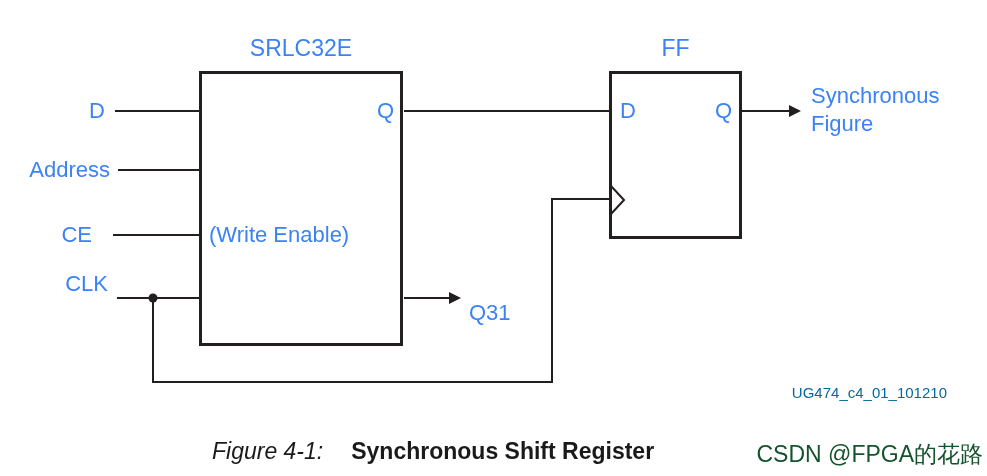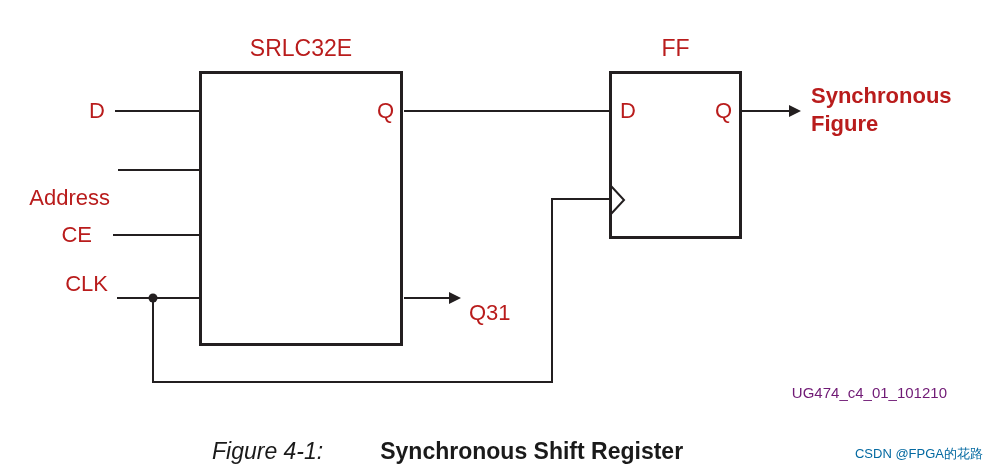--- a/index.html
+++ b/index.html
@@ -17,49 +17,49 @@
   .block {
     position: absolute;
     border: 3px solid #231f20;
     background: transparent;
   }
   .lbl {
     position: absolute;
     font-size: 22px;
     line-height: 26px;
     white-space: nowrap;
-    color: #b91c1c;
+    color: #3b82f6;
   }
   .right { text-align: right; }
   .center { text-align: center; }
   .block-title { font-size: 23px; }
-  .sync-out { line-height: 28px; font-weight: bold; }
+  .sync-out { line-height: 28px; }
   .doc-ref {
     position: absolute;
     font-size: 15px;
     line-height: 18px;
-    color: #701a75;
+    color: #0369a1;
     white-space: nowrap;
   }
   .caption {
     position: absolute;
     display: flex;
     align-items: baseline;
     gap: 28px;
     font-size: 23px;
     line-height: 28px;
     white-space: nowrap;
   }
   .caption .fig-label { font-style: italic; }
-  .caption .fig-title { font-weight: bold; margin-left: 29px; }
+  .caption .fig-title { font-weight: bold; }
   .watermark {
     position: absolute;
-    font-size: 13px;
+    font-size: 23px;
     line-height: 20px;
-    color: #0369a1;
+    color: #14532d;
     white-space: nowrap;
   }
 </style>
 </head>
 <body>
 
 <div class="canvas">
 
   <svg class="wires" width="987" height="476" viewBox="0 0 987 476">
     <g stroke="#231f20" stroke-width="2" fill="none">
@@ -80,24 +80,25 @@
     </g>
   </svg>
 
   <div class="block" style="left:199px; top:71px; width:204px; height:275px;"></div>
   <div class="block" style="left:609px; top:71px; width:133px; height:168px;"></div>
 
   <div class="lbl block-title center" style="left:199px; top:35px; width:204px;">SRLC32E</div>
   <div class="lbl block-title center" style="left:609px; top:35px; width:133px;">FF</div>
 
   <div class="lbl right" style="left:55px; top:98px; width:50px;">D</div>
-  <div class="lbl right" style="left:10px; top:157px; width:100px;margin-top:28px;">Address</div>
+  <div class="lbl right" style="left:10px; top:157px; width:100px;">Address</div>
   <div class="lbl right" style="left:42px; top:222px; width:50px;">CE</div>
   <div class="lbl right" style="left:38px; top:271px; width:70px;">CLK</div>
 
+  <div class="lbl" style="left:209px; top:222px;">(Write Enable)</div>
   <div class="lbl right" style="left:344px; top:98px; width:50px;">Q</div>
 
   <div class="lbl" style="left:620px; top:98px;">D</div>
   <div class="lbl right" style="left:682px; top:98px; width:50px;">Q</div>
 
   <div class="lbl" style="left:469px; top:300px;">Q31</div>
   <div class="lbl sync-out" style="left:811px; top:82px;">
     <div>Synchronous</div>
     <div>Figure</div>
   </div>

